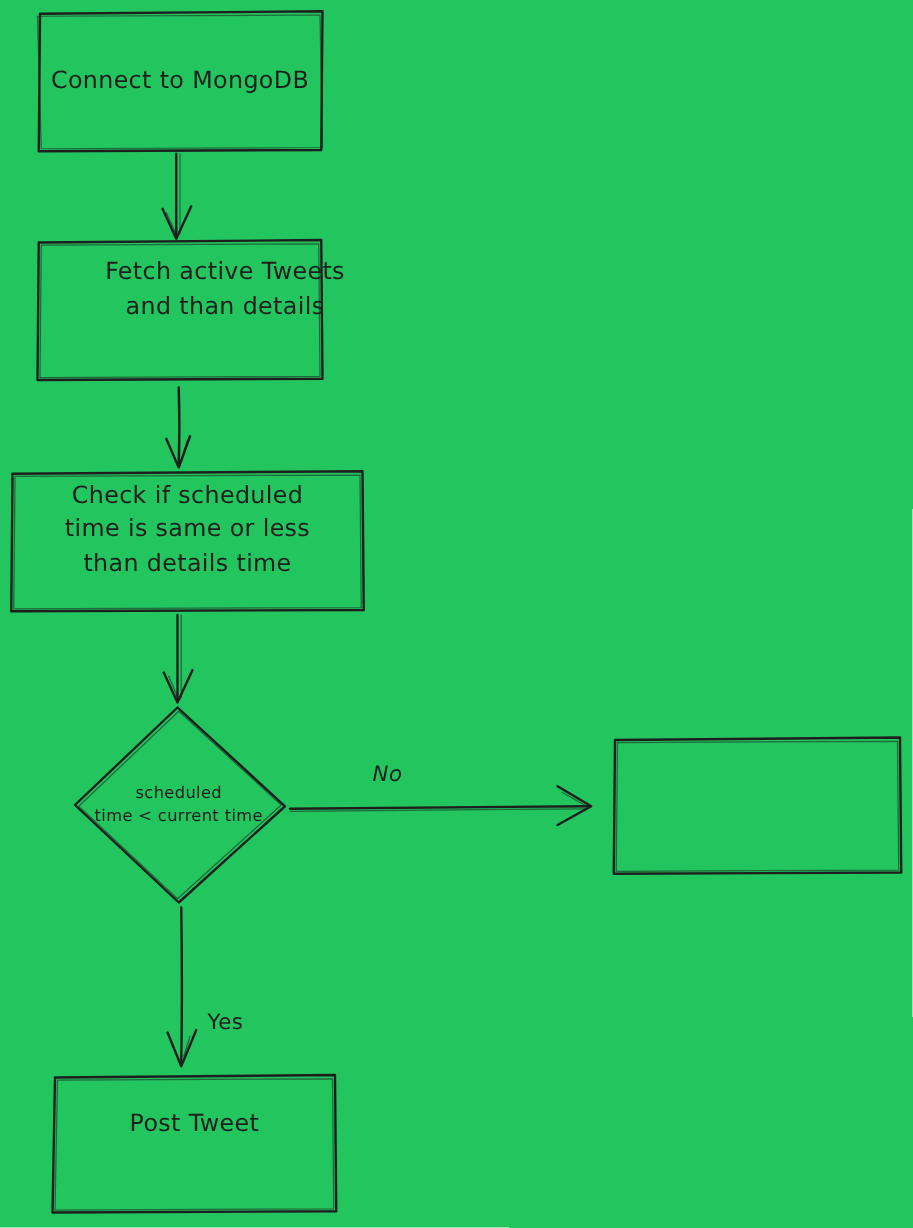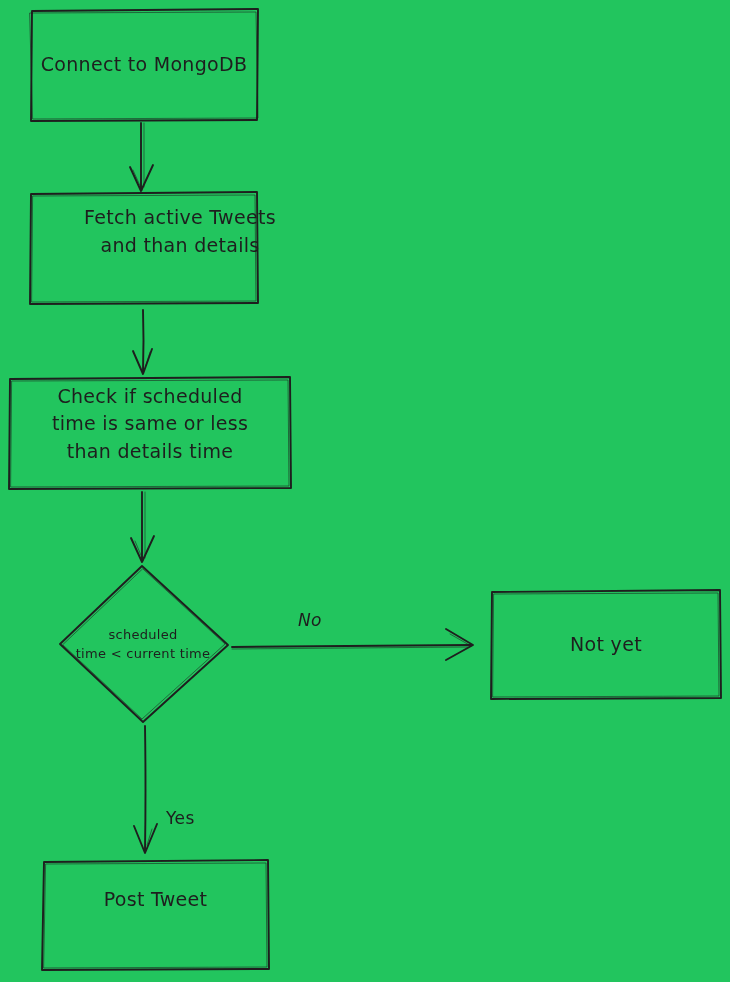--- a/index.html
+++ b/index.html
@@ -131,23 +131,20 @@
     <div>Check if scheduled</div>
     <div>time is same or less</div>
     <div>than details time</div>
   </div>
 
   <div class="node-label lbl-sm" style="left:62px; top:598px; width:162px; height:92px;">
     <div>scheduled</div>
     <div>time &lt; current time</div>
   </div>
 
-  <div class="node-label lbl-lg" style="left:492px; top:592px; width:228px; height:106px;">
-    <div>Not yet</div>
-  </div>
 
   <div class="node-label lbl-lg" style="left:43px; top:862px; width:225px; height:76px;">
     <div>Post Tweet</div>
   </div>
 
   <div class="edge-label slant" style="left:272px; top:610px;margin-left:26px;">No</div>
 
   <div class="edge-label" style="left:166px; top:768px;margin-top:40px;">Yes</div>
 
 </div>

